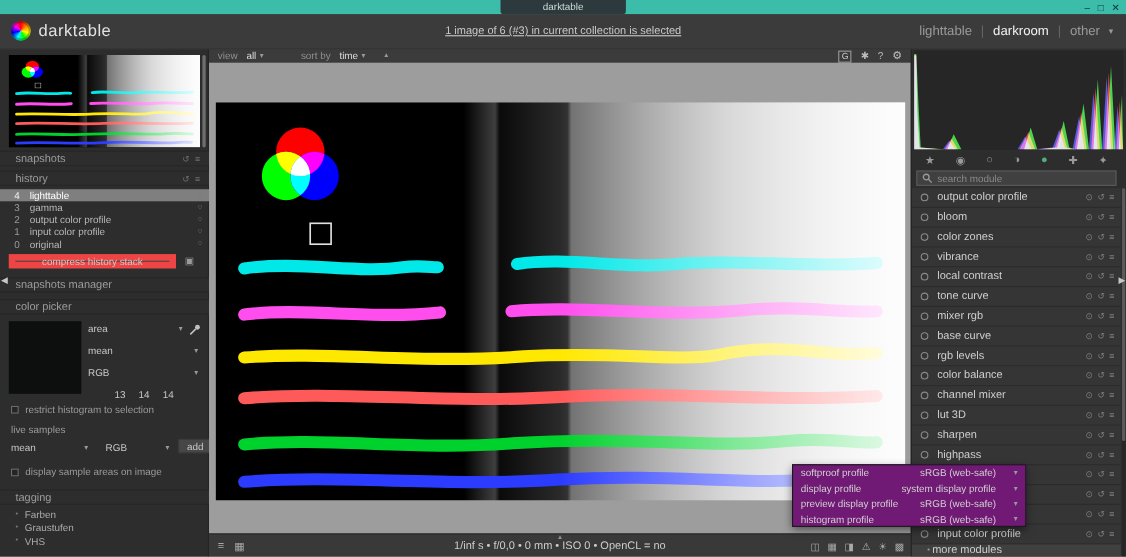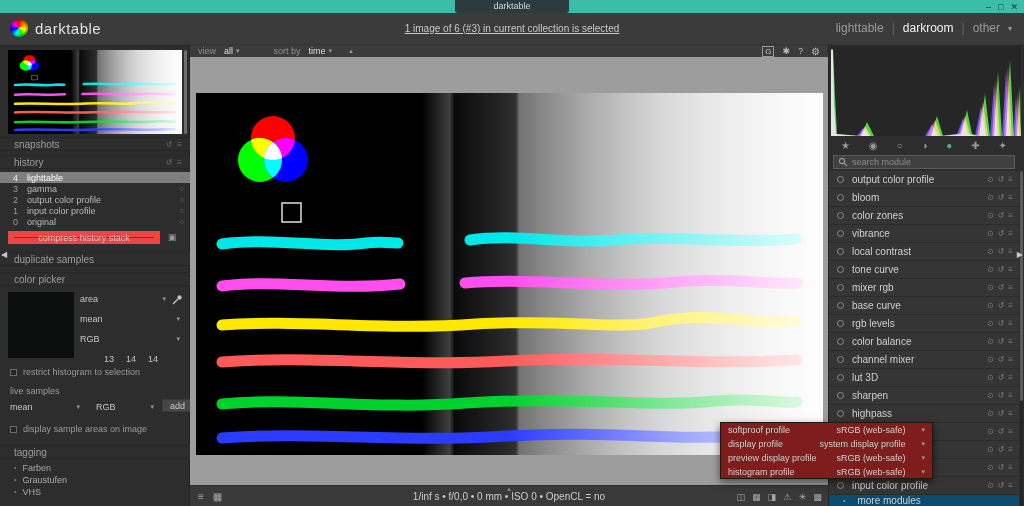--- a/index.html
+++ b/index.html
@@ -75,27 +75,27 @@
   .groups{position:absolute;left:0;top:94px;width:190px;height:13px;display:flex;align-items:center;justify-content:space-between;padding:0 12px;color:#9a9a9a;font-size:10px;}
   .groups .gcol{color:#4fae7e;}
   .searchrow{position:absolute;left:4px;top:110px;width:182px;height:14px;background:#404040;border:1px solid #5a5a5a;display:flex;align-items:center;padding:0 4px;gap:4px;}
   .searchrow input{flex:1;background:transparent;border:none;outline:none;color:#bbb;font-size:9px;font-family:"Liberation Sans",sans-serif;}
   .searchrow input::placeholder{color:#8a8a8a;}
   .modules{position:absolute;left:0;top:126px;width:190px;}
   .mrow{height:18px;display:flex;align-items:center;padding:0 6px;background:#353535;border-bottom:1px solid #2b2b2b;font-size:10px;color:#cfcfcf;}
   .mrow .pw{width:7px;height:7px;border:1px solid #8a8a8a;border-radius:50%;margin:0 8px 0 2px;flex:none;}
   .mrow .lbl{flex:1;white-space:nowrap;overflow:hidden;}
   .mrow .ric{display:flex;gap:4px;color:#7e7e7e;font-size:8px;}
-  .more{position:absolute;left:0;top:450px;width:190px;height:11px;background:#0c4a6e;display:flex;align-items:center;padding-left:14px;gap:12px;font-size:10px;color:#d0d0d0;}
+  .more{position:absolute;left:0;top:450px;width:190px;height:11px;background:#404040;display:flex;align-items:center;padding-left:14px;gap:2px;font-size:10px;color:#d0d0d0;}
   .more .b{color:#999;font-size:7px;}
   .rp-scroll{position:absolute;right:1px;top:126px;bottom:0;width:3px;background:#262626;}
   .rp-thumb{position:absolute;right:0;top:0;width:3px;height:230px;background:#5a5a5a;border-radius:2px;}
 
   
-  .popup{position:absolute;left:720px;top:422px;width:213px;height:57px;background:#7f1d1d;border:1px solid #191919;box-shadow:0 3px 8px rgba(0,0,0,.55);z-index:50;}
+  .popup{position:absolute;left:720px;top:422px;width:213px;height:57px;background:#701a75;border:1px solid #191919;box-shadow:0 3px 8px rgba(0,0,0,.55);z-index:50;}
   .prow{height:14px;display:flex;align-items:center;padding:0 7px;font-size:9px;color:#cfcfcf;}
   .prow .pv{margin-left:auto;display:flex;align-items:center;gap:16px;color:#cfcfcf;}
   .prow .caret{font-size:7px;color:#999;}
 
   
   .edge{position:absolute;color:#c7c7c7;font-size:8px;z-index:60;line-height:10px;}
 </style>
 </head>
 <body>
 
@@ -231,21 +231,21 @@
     <div class="hrow" style="top:171px">
       <span class="hnum">0</span>
       <span>original</span>
       <span class="hdot">○</span>
     </div>
 
     <div class="compress" style="top:186px">compress history stack</div>
     <span class="compress-ic" style="top:187px">▣</span>
 
     <div class="section-h" style="top:207px">
-      <span>duplicate samples</span>
+      <span>snapshots manager</span>
         <span class="sp"></span>
     </div>
 
     <div class="section-h" style="top:227px">
       <span>color picker</span>
         <span class="sp"></span>
     </div>
 
     <div class="swatch" style="top:247px"></div>
 

